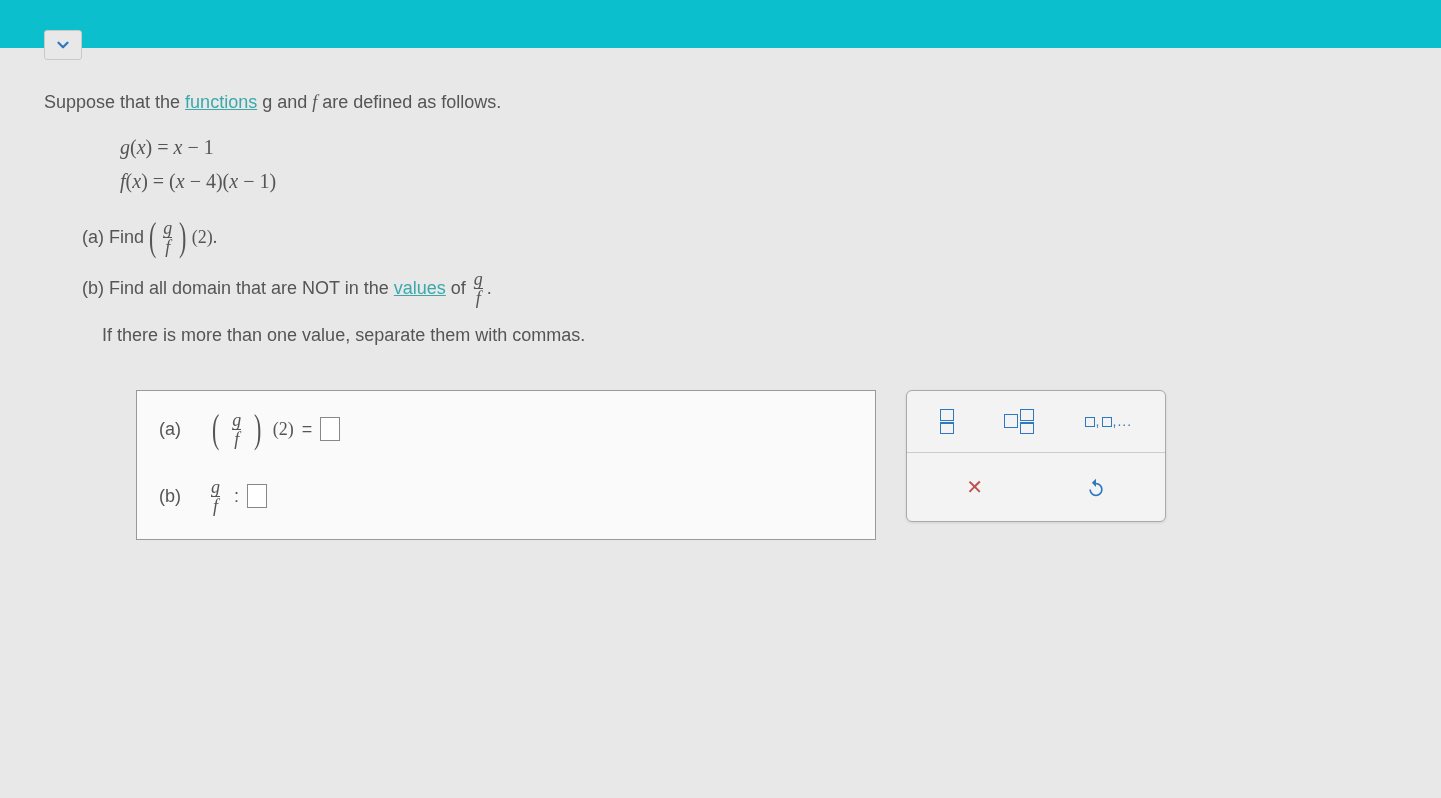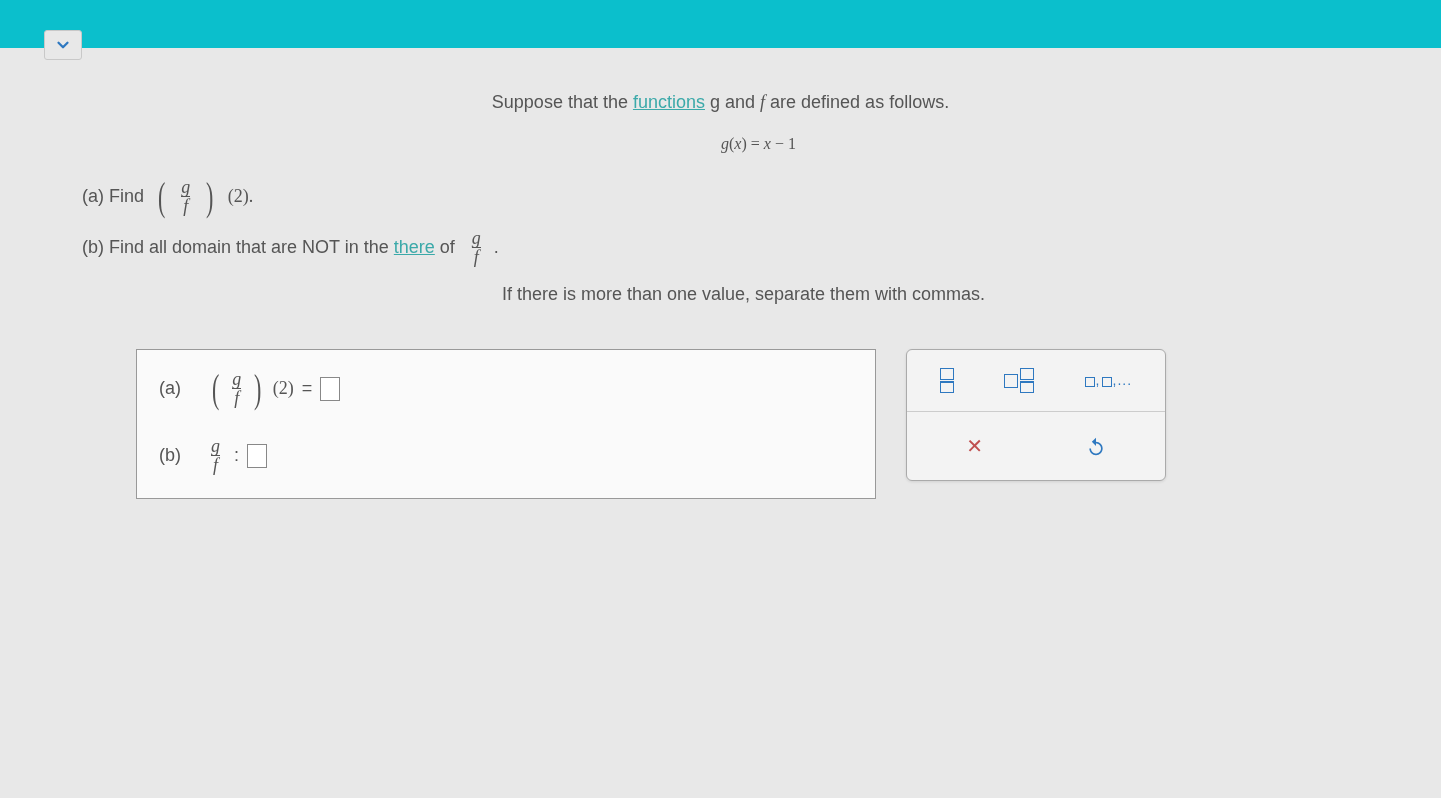--- a/index.html
+++ b/index.html
@@ -33,43 +33,42 @@
   justify-content: center;
   cursor: pointer;
   border-radius: 3px;
 }
 .chevron-box svg { width: 18px; height: 18px; }
 .content {
   padding: 40px 44px 20px 44px;
   color: #555;
   font-size: 18px;
   line-height: 1.6;
-  text-align: center;
 }
 .intro { margin-bottom: 14px; }
 .link-word {
   color: #3ba9a9;
   text-decoration: underline;
   cursor: pointer;
 }
 .equations {
   margin-left: 76px;
   margin-top: 10px;
   margin-bottom: 22px;
   font-family: 'Times New Roman', serif;
   font-style: italic;
-  font-size: 16px;
+  font-size: 20px;
   color: #555;
 }
 .equations .line { margin-bottom: 2px; }
 .part {
   margin-bottom: 14px;
   display: flex;
   align-items: center;
-  gap: 11px;
+  gap: 2px;
   font-family: Arial, sans-serif;
 }
 .part-label { margin-left: 38px; }
 .frac {
   display: inline-flex;
   flex-direction: column;
   align-items: center;
   vertical-align: middle;
   font-family: 'Times New Roman', serif;
   font-style: italic;
@@ -80,21 +79,21 @@
 .frac .den { border-top: 1px solid #555; padding: 0 2px; }
 .big-paren {
   font-family: 'Times New Roman', serif;
   font-size: 40px;
   font-style: normal;
   line-height: 0.8;
   color: #555;
   display: inline-block;
   transform: scaleX(0.55);
 }
-.note { margin-left: 46px; margin-bottom: 40px; }
+.note { margin-left: 58px; margin-bottom: 40px; }
 .answer-row {
   display: flex;
   gap: 30px;
   margin-left: 92px;
   align-items: flex-start;
 }
 .answer-box {
   border: 1px solid #999;
   background: #fafafa;
   width: 740px;
@@ -171,36 +170,39 @@
 <div class="content">
 
   <div class="intro">
     <span>Suppose that the </span><span class="link-word">functions</span><span> g and </span><span class="math-serif">f</span><span> are defined as follows.</span>
   </div>
 
   <div class="equations">
     <div class="line">
       <span class="math-serif">g</span><span class="upright">(</span><span class="math-serif">x</span><span class="upright">) = </span><span class="math-serif">x</span><span class="upright"> − 1</span>
     </div>
+    <div class="line">
+      <span class="math-serif">f</span><span class="upright">(</span><span class="math-serif">x</span><span class="upright">) = (</span><span class="math-serif">x</span><span class="upright"> − 4)(</span><span class="math-serif">x</span><span class="upright"> − 1)</span>
+    </div>
   </div>
 
   <div class="part">
     <span class="part-label">(a) Find</span>
     <span class="big-paren">(</span>
     <span class="frac">
       <span class="num">g</span>
       <span class="den">f</span>
     </span>
     <span class="big-paren">)</span>
     <span class="math-serif upright" style="font-style:normal;">(2).</span>
   </div>
 
   <div class="part">
     <span class="part-label">
-      <span>(b) Find all domain that are NOT in the </span><span class="link-word">there</span><span> of</span>
+      <span>(b) Find all domain that are NOT in the </span><span class="link-word">values</span><span> of</span>
     </span>
     <span class="frac" style="margin-left:4px;">
       <span class="num">g</span>
       <span class="den">f</span>
     </span>
     <span>.</span>
   </div>
 
   <div class="note">If there is more than one value, separate them with commas.</div>
 

